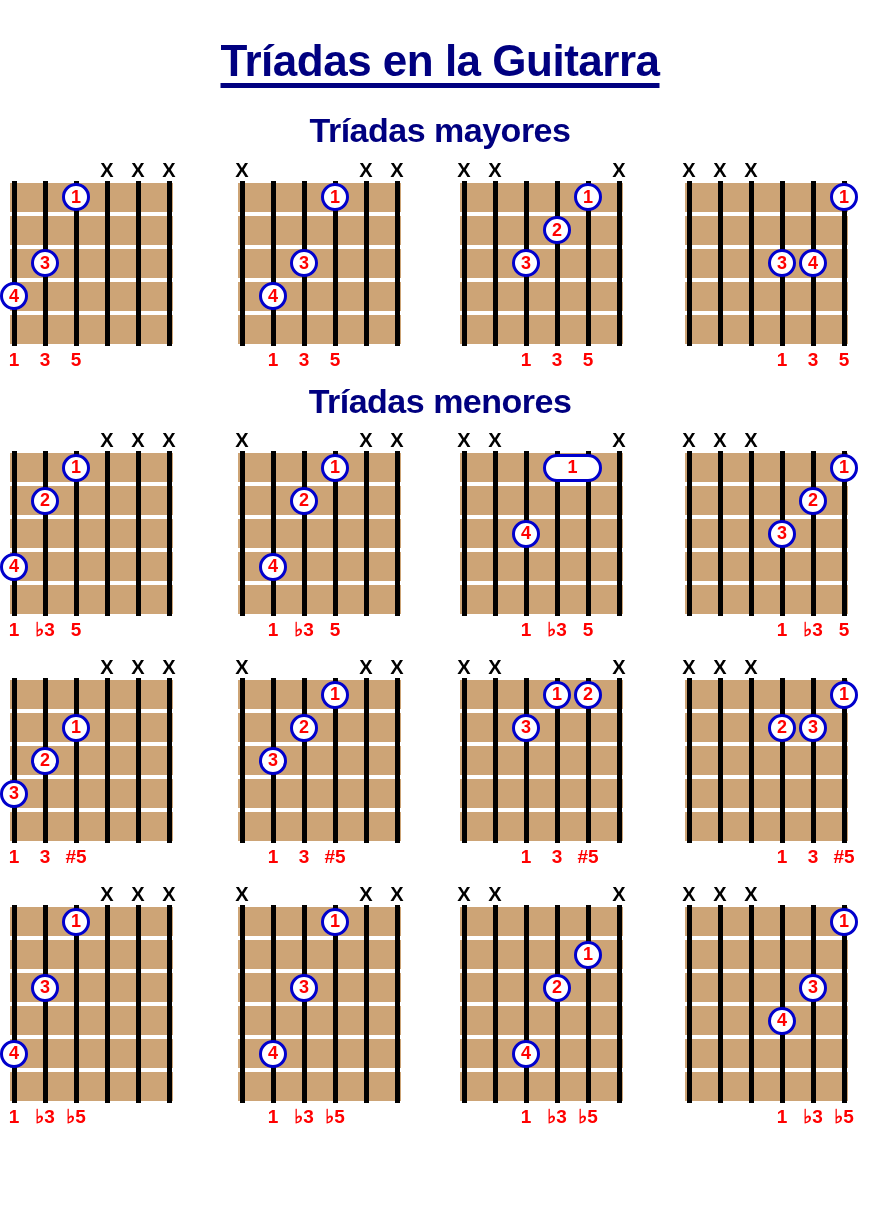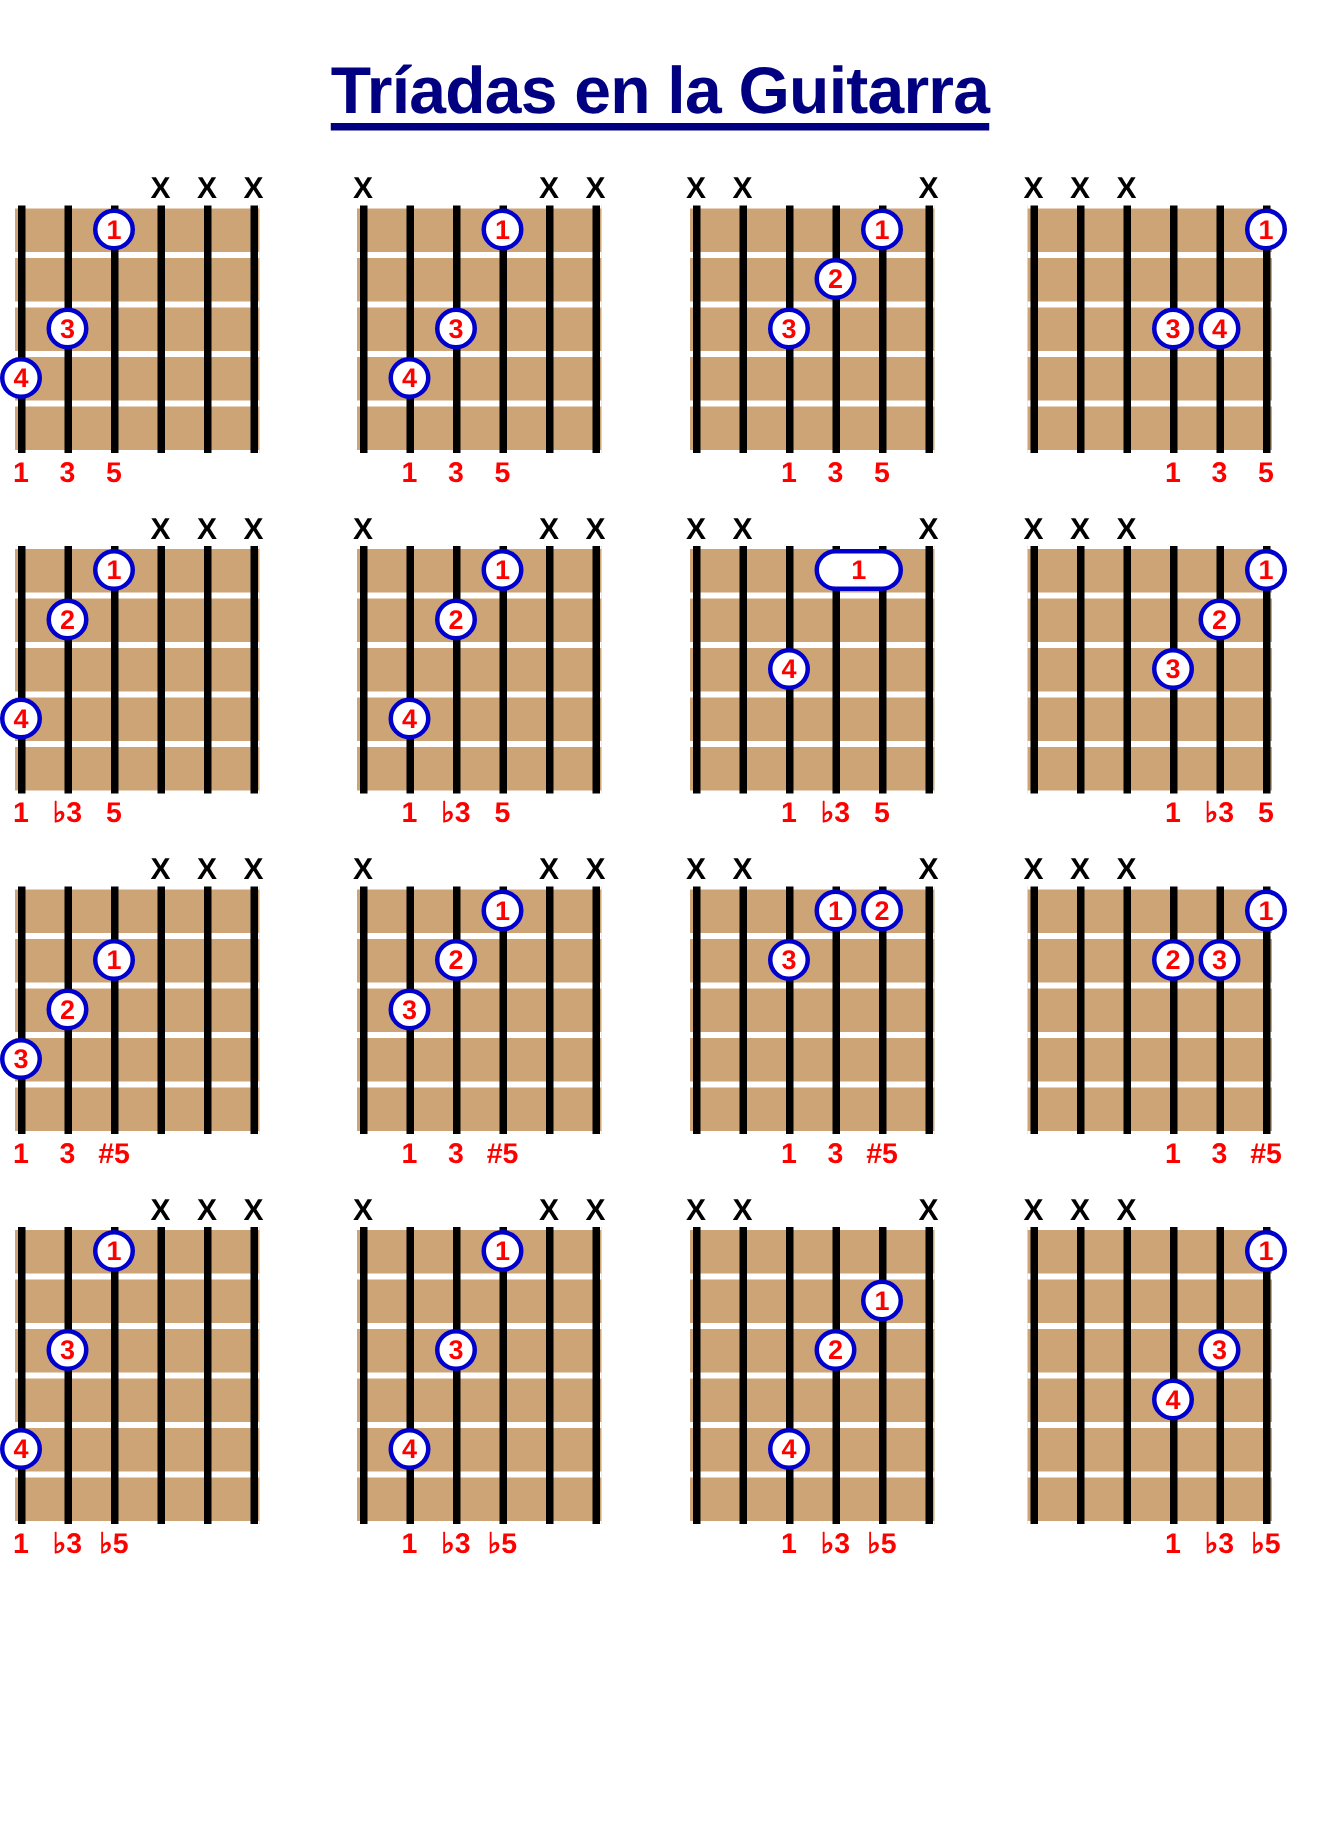--- a/index.html
+++ b/index.html
@@ -95,20 +95,21 @@
     border-radius:16px;
   }
 </style>
 </head>
 <body>
 
 <h1 id="page-title">Tríadas en la Guitarra</h1>
 
 <div id="sections-root">
     <section class="section">
+      <h2 class="section-title">Tríadas mayores</h2>
       <div class="row">
         <div class="cell" style="height: 217px;">
           <div class="board" style="left: 10px; top: 24px; width: 163px; height: 165px; background: rgb(205, 164, 118);"></div>
           <div class="fret" style="width: 163px; left: 10px; top: 22px; background: rgb(255, 255, 255);"></div>
           <div class="fret" style="width: 163px; left: 10px; top: 55px; background: rgb(255, 255, 255);"></div>
           <div class="fret" style="width: 163px; left: 10px; top: 88px; background: rgb(255, 255, 255);"></div>
           <div class="fret" style="width: 163px; left: 10px; top: 121px; background: rgb(255, 255, 255);"></div>
           <div class="fret" style="width: 163px; left: 10px; top: 154px; background: rgb(255, 255, 255);"></div>
           <div class="fret" style="width: 163px; left: 10px; top: 187px; background: rgb(255, 255, 255);"></div>
           <div class="string" style="left: 12px; top: 24px; height: 165px; background: rgb(0, 0, 0);"></div>
@@ -195,20 +196,21 @@
           <div class="interval" style="left: 102px; top: 193px; color: rgb(255, 0, 0);">1</div>
           <div class="interval" style="left: 133px; top: 193px; color: rgb(255, 0, 0);">3</div>
           <div class="interval" style="left: 164px; top: 193px; color: rgb(255, 0, 0);">5</div>
           <div class="dot" style="width: 28px; left: 170px; top: 26.5px; background: rgb(255, 255, 255); border-color: rgb(0, 0, 204); color: rgb(255, 0, 0);">1</div>
           <div class="dot" style="width: 28px; left: 108px; top: 92.5px; background: rgb(255, 255, 255); border-color: rgb(0, 0, 204); color: rgb(255, 0, 0);">3</div>
           <div class="dot" style="width: 28px; left: 139px; top: 92.5px; background: rgb(255, 255, 255); border-color: rgb(0, 0, 204); color: rgb(255, 0, 0);">4</div>
         </div>
       </div>
     </section>
     <section class="section">
+      <h2 class="section-title">Tríadas menores</h2>
       <div class="row">
         <div class="cell" style="height: 217px;">
           <div class="board" style="left: 10px; top: 24px; width: 163px; height: 165px; background: rgb(205, 164, 118);"></div>
           <div class="fret" style="width: 163px; left: 10px; top: 22px; background: rgb(255, 255, 255);"></div>
           <div class="fret" style="width: 163px; left: 10px; top: 55px; background: rgb(255, 255, 255);"></div>
           <div class="fret" style="width: 163px; left: 10px; top: 88px; background: rgb(255, 255, 255);"></div>
           <div class="fret" style="width: 163px; left: 10px; top: 121px; background: rgb(255, 255, 255);"></div>
           <div class="fret" style="width: 163px; left: 10px; top: 154px; background: rgb(255, 255, 255);"></div>
           <div class="fret" style="width: 163px; left: 10px; top: 187px; background: rgb(255, 255, 255);"></div>
           <div class="string" style="left: 12px; top: 24px; height: 165px; background: rgb(0, 0, 0);"></div>

